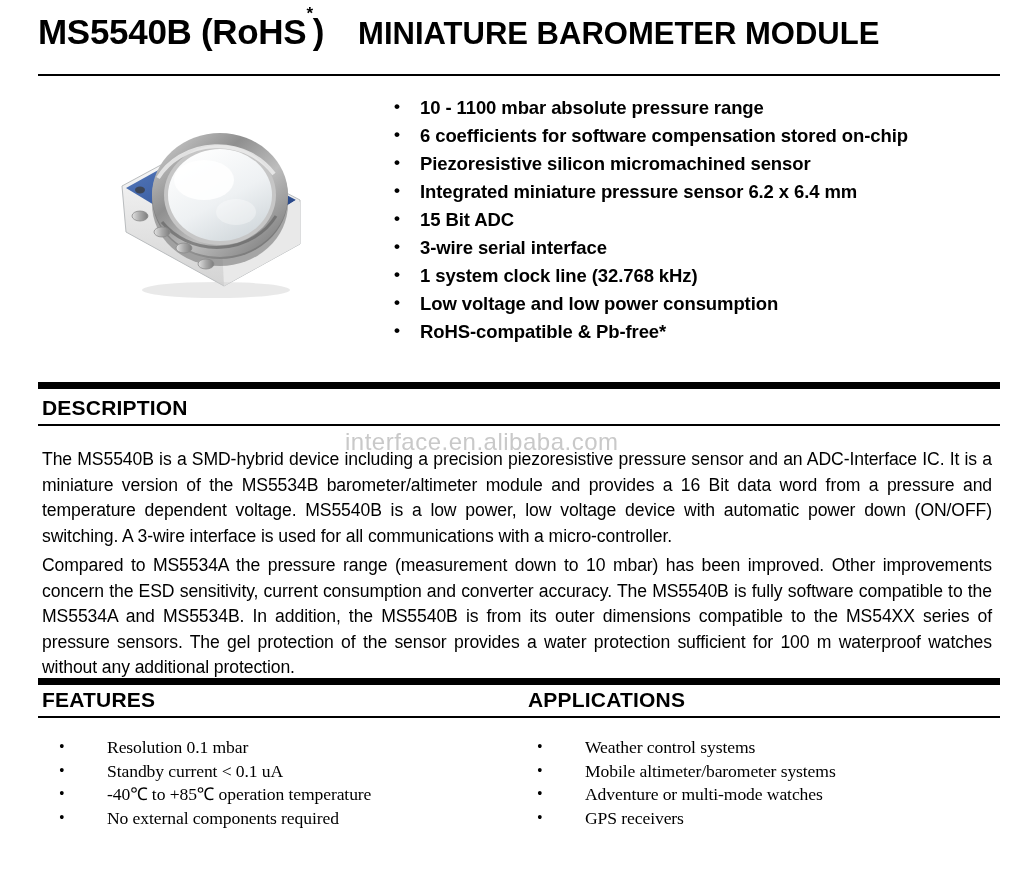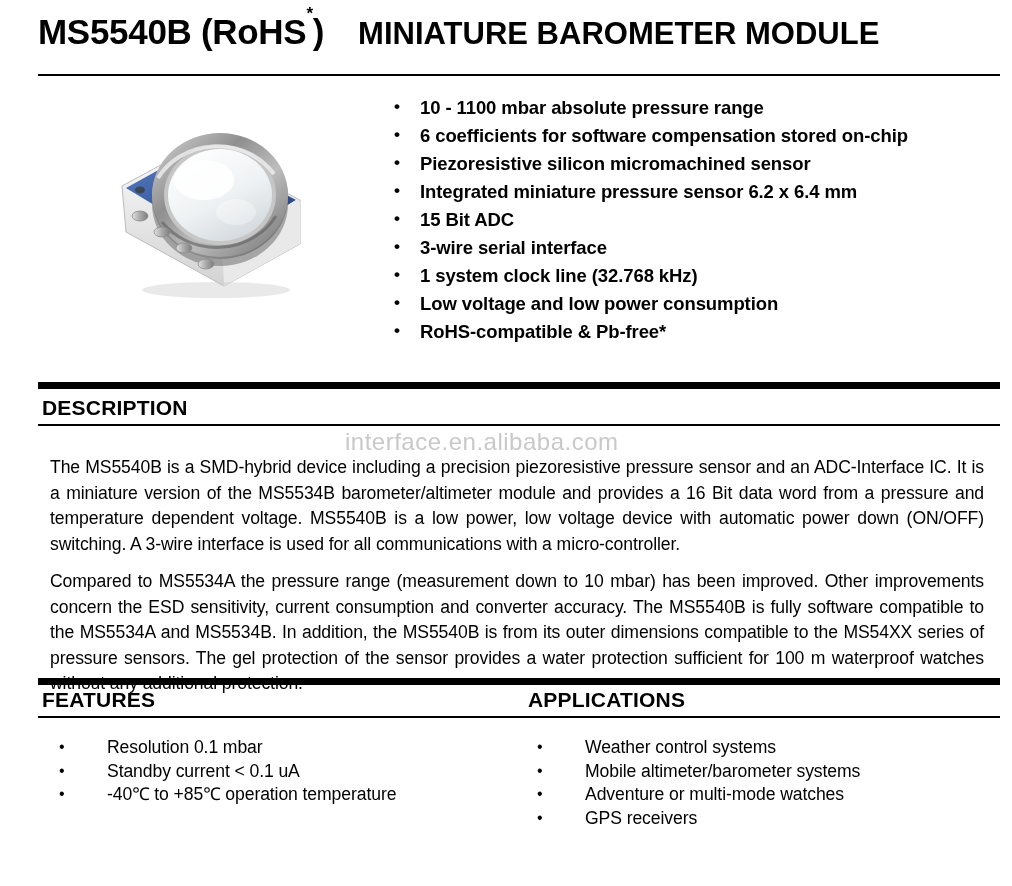--- a/index.html
+++ b/index.html
@@ -121,21 +121,21 @@
     position: absolute;
     left: 38px;
     top: 443px;
     width: 958px;
     font-size: 17.6px;
     line-height: 25.5px;
     text-align: justify;
     text-justify: inter-word;
     letter-spacing: -0.1px;
   }
-  .desc-body p { margin: 12px; }
+  .desc-body p { margin: 4px; }
 
   
   .watermark {
     position: absolute;
     left: 345px;
     top: 428px;
     font-size: 24px;
     color: #c9c9c9;
     letter-spacing: 0.5px;
     white-space: nowrap;
@@ -152,20 +152,21 @@
   .col-applications {
     position: absolute;
     left: 528px;
     top: 736px;
     width: 460px;
   }
   .col-list {
     margin: 0;
     padding: 0;
     list-style: none;
+    font-family: Liberation Serif, serif;
   }
   .col-list li {
     position: relative;
     padding-left: 57px;
     font-size: 17.6px;
     line-height: 23.5px;
     letter-spacing: -0.1px;
     white-space: nowrap;
   }
   .col-list li:before {
@@ -278,20 +279,21 @@
   <div class="rule-thick" style="top:678px"></div>
   <div class="sec-head" style="left:42px; top:688px">FEATURES</div>
   <div class="sec-head" style="left:528px; top:688px">APPLICATIONS</div>
   <div class="rule-thin" style="top:716px"></div>
 
   <div class="col-features">
     <ul class="col-list">
       <li>Resolution 0.1 mbar</li>
       <li>Standby current &lt; 0.1 uA</li>
       <li>-40℃ to +85℃  operation temperature</li>
+      <li>No external components required</li>
     </ul>
   </div>
 
   <div class="col-applications">
     <ul class="col-list">
       <li>Weather control systems</li>
       <li>Mobile altimeter/barometer systems</li>
       <li>Adventure or multi-mode watches</li>
       <li>GPS receivers</li>
     </ul>

